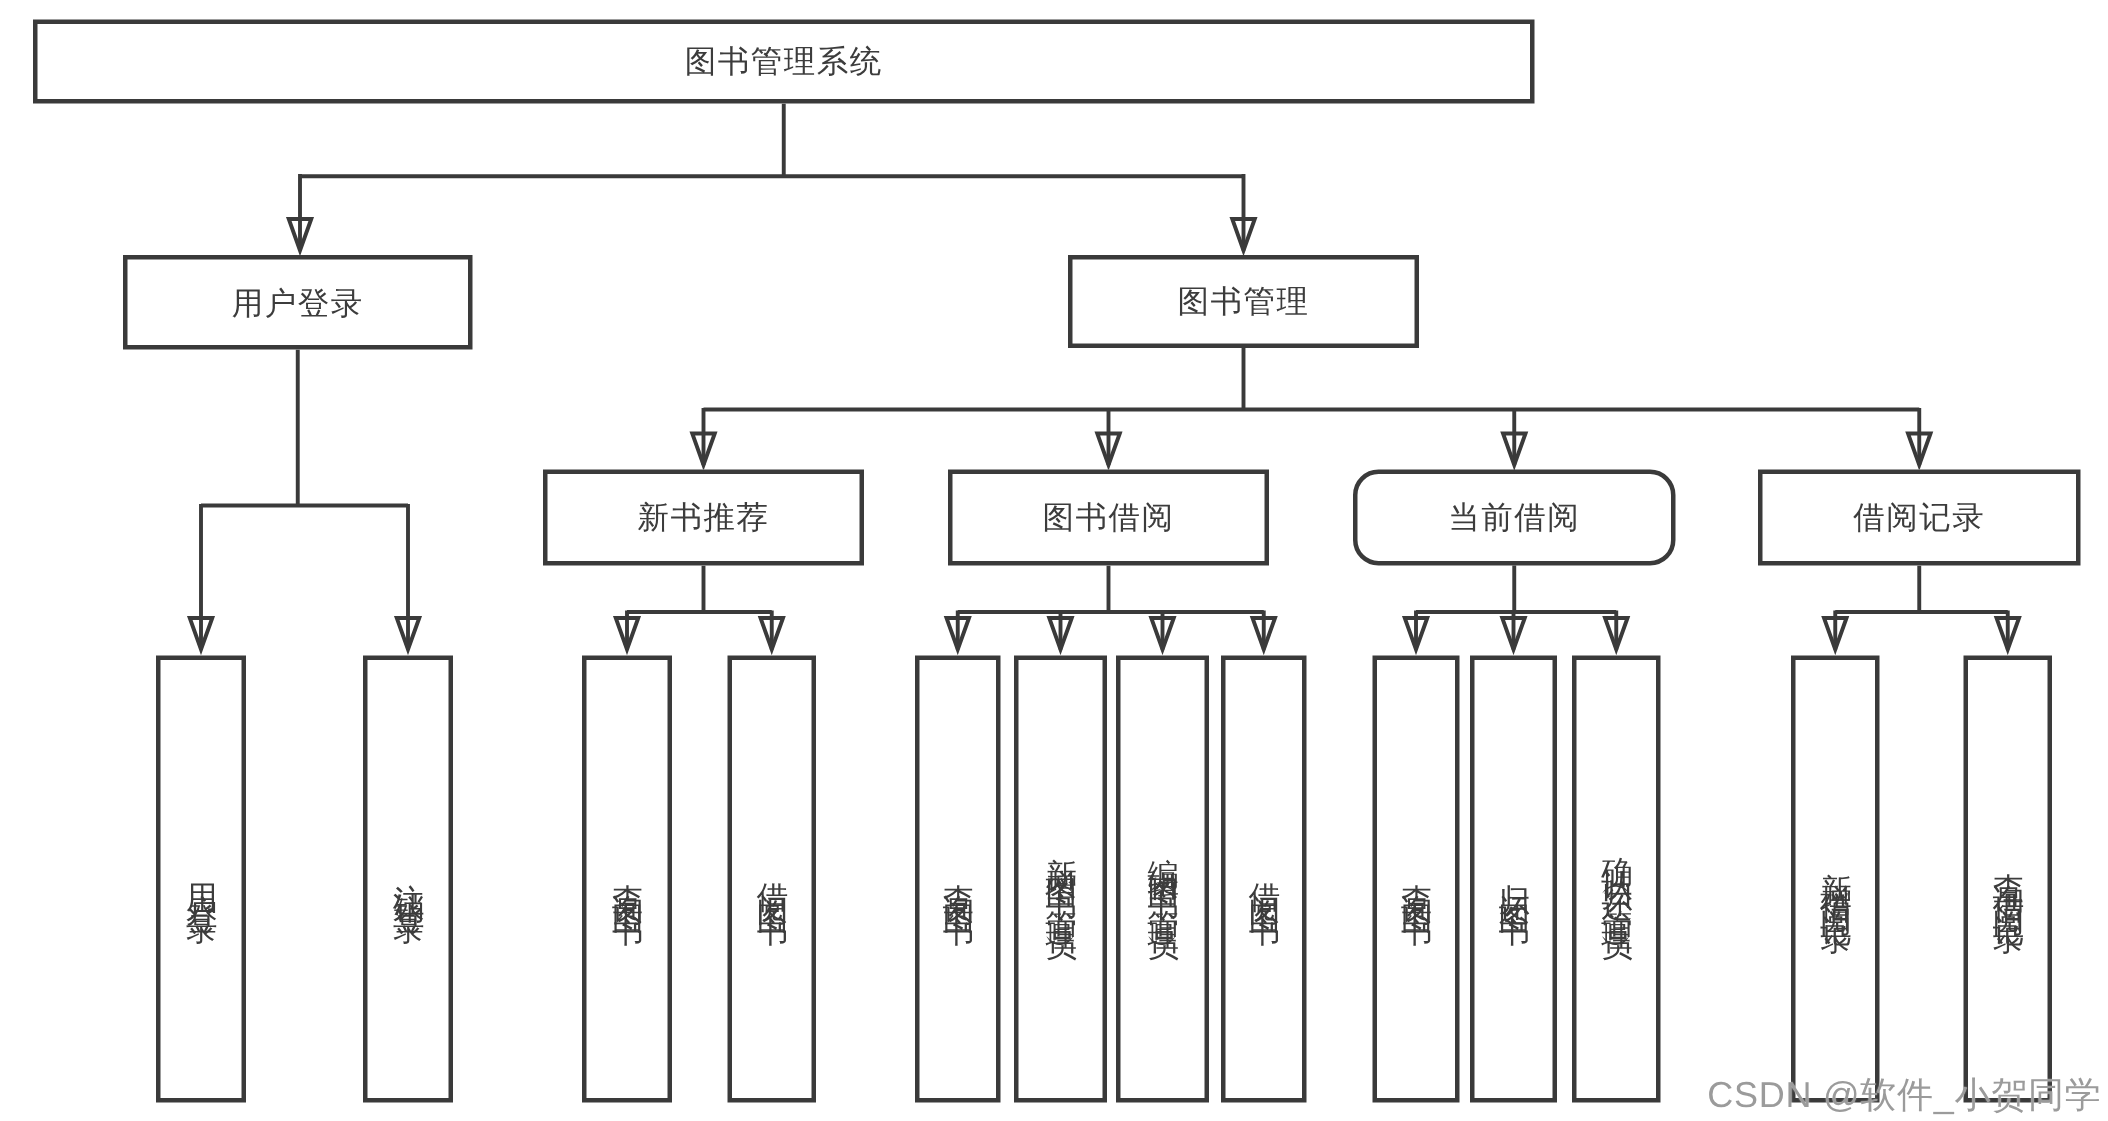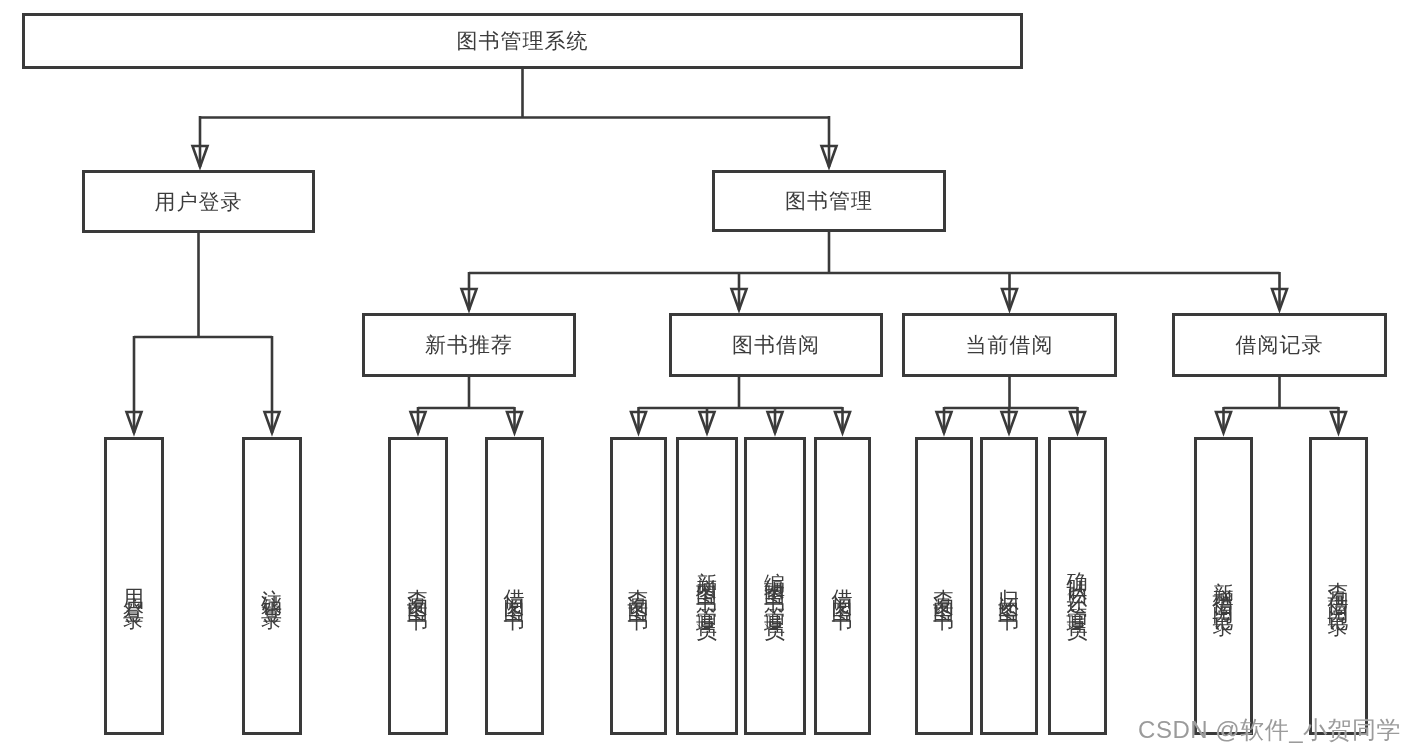--- a/index.html
+++ b/index.html
@@ -95,24 +95,24 @@
   <div class="node" style="left:82px;top:170px;width:233px;height:63px;">
     <span>用户登录</span>
   </div>
   <div class="node" style="left:712px;top:170px;width:234px;height:62px;">
     <span>图书管理</span>
   </div>
 
   <div class="node" style="left:362px;top:313px;width:214px;height:64px;">
     <span>新书推荐</span>
   </div>
-  <div class="node" style="left:632px;top:313px;width:214px;height:64px;margin-left:37px;">
+  <div class="node" style="left:632px;top:313px;width:214px;height:64px;">
     <span>图书借阅</span>
   </div>
-  <div class="node" style="left:902px;top:313px;width:215px;height:64px;">
+  <div class="node" style="left:902px;top:313px;width:215px;height:64px;border-radius:17px;">
     <span>当前借阅</span>
   </div>
   <div class="node" style="left:1172px;top:313px;width:215px;height:64px;font-family:Liberation Serif, serif;">
     <span>借阅记录</span>
   </div>
 
   <div class="leaf" style="left:104px;top:437px;width:60px;height:298px;">
     <span class="vtext">用户登录</span>
   </div>
   <div class="leaf" style="left:242px;top:437px;width:60px;height:298px;">

